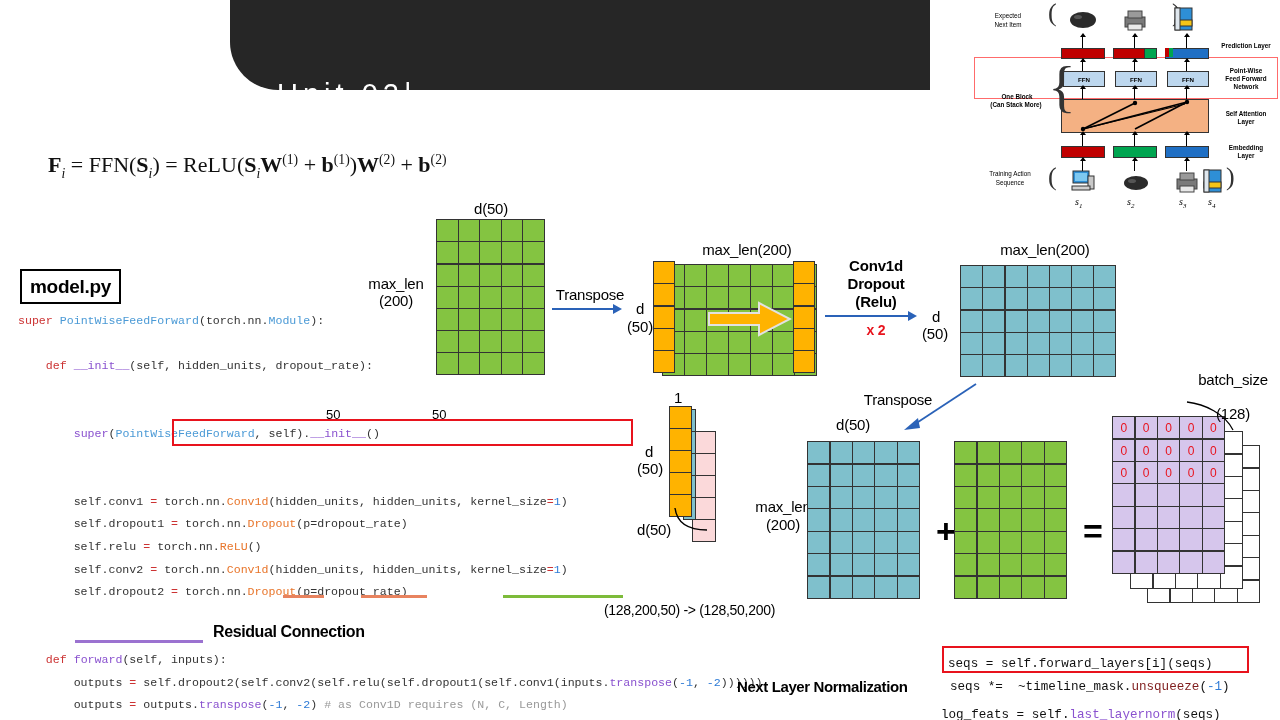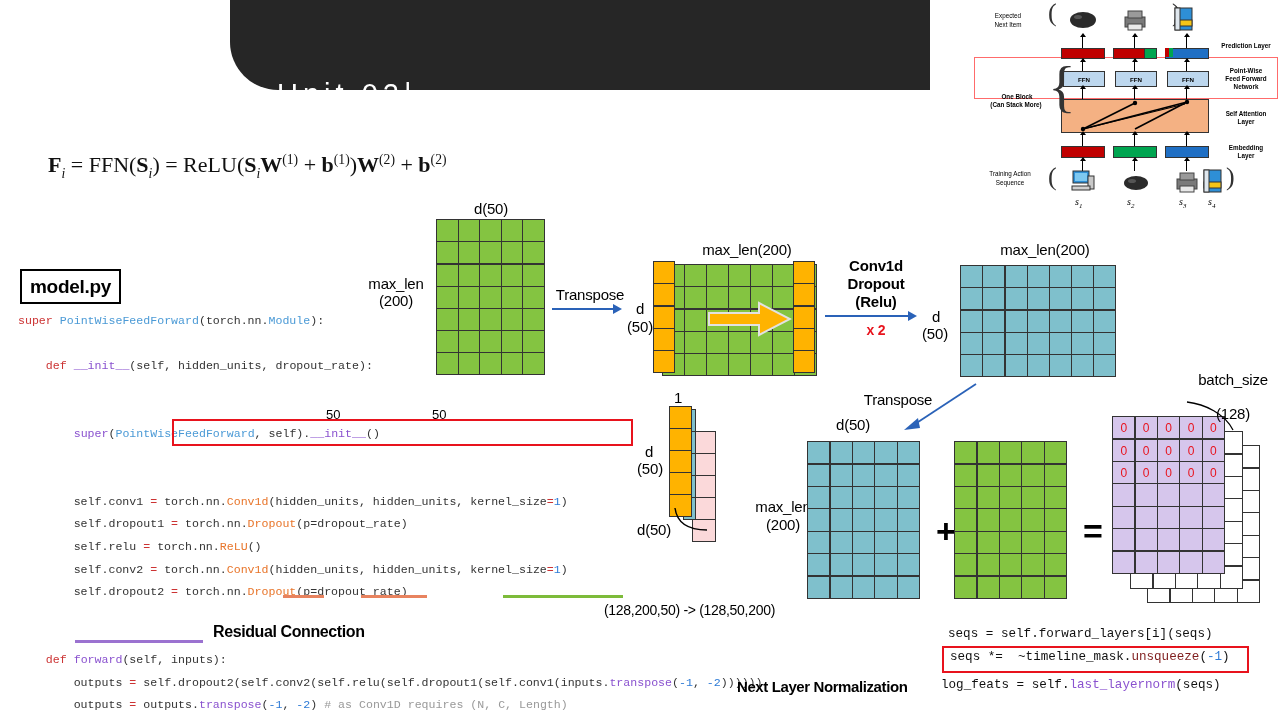--- a/index.html
+++ b/index.html
@@ -108,21 +108,21 @@
     border-left:9px solid #2a62b8;}
 
   .plusmin{position:absolute;font-size:34px;font-weight:bold;color:#000;}
 
   
   #big-orange-arrow{position:absolute;}
 
   
   .br-code{
     position:absolute;font-family:"Liberation Mono", monospace;
-    font-size:12.6px;white-space:pre;color:#111;
+    font-size:12.6px;white-space:pre;color:#111;margin-top:30px;
   }
   #lastnorm-label{
     position:absolute;left:737px;top:678px;font-size:15px;font-weight:bold;
     color:#000;letter-spacing:-0.4px;white-space:nowrap;
   }
 
   
   #fig-tr{position:absolute;left:972px;top:2px;width:306px;height:215px;
           background:#fff;}
   .ftxt{position:absolute;font-size:6.3px;color:#000;text-align:center;

